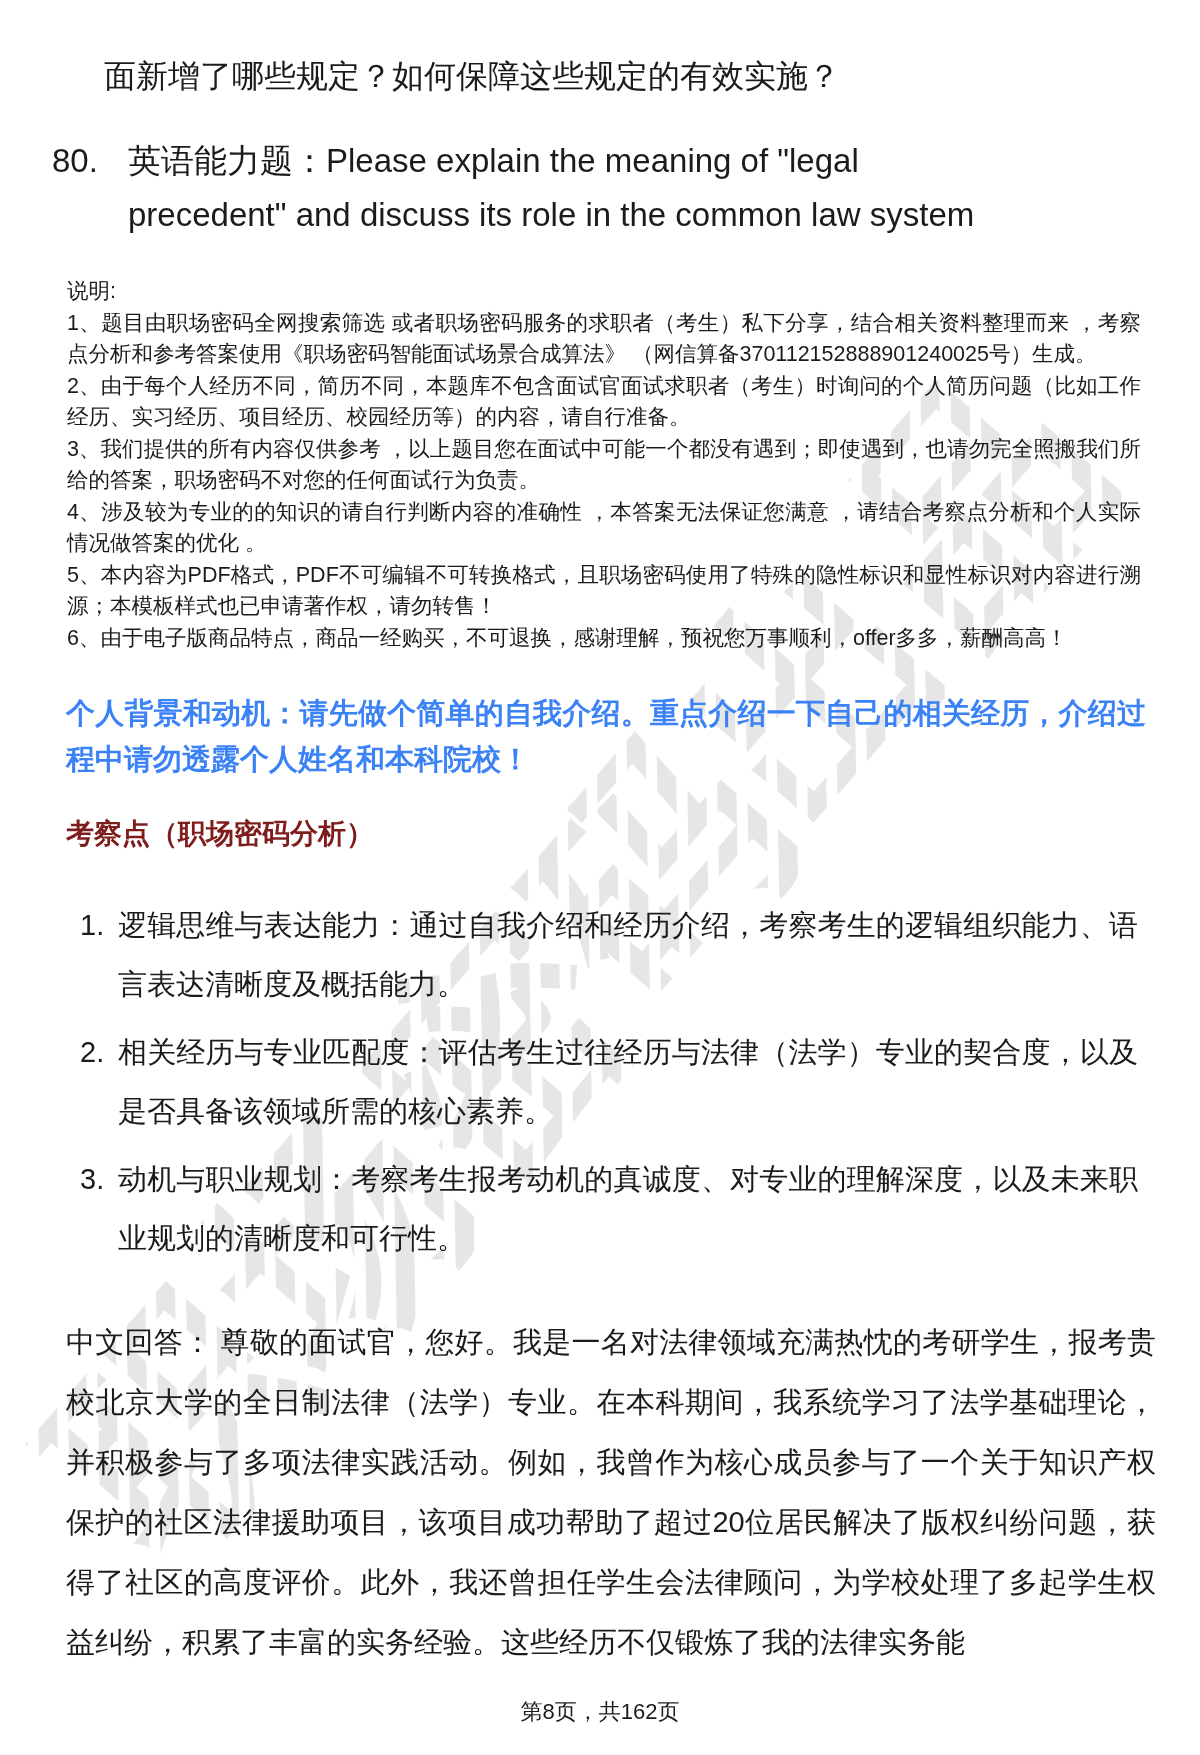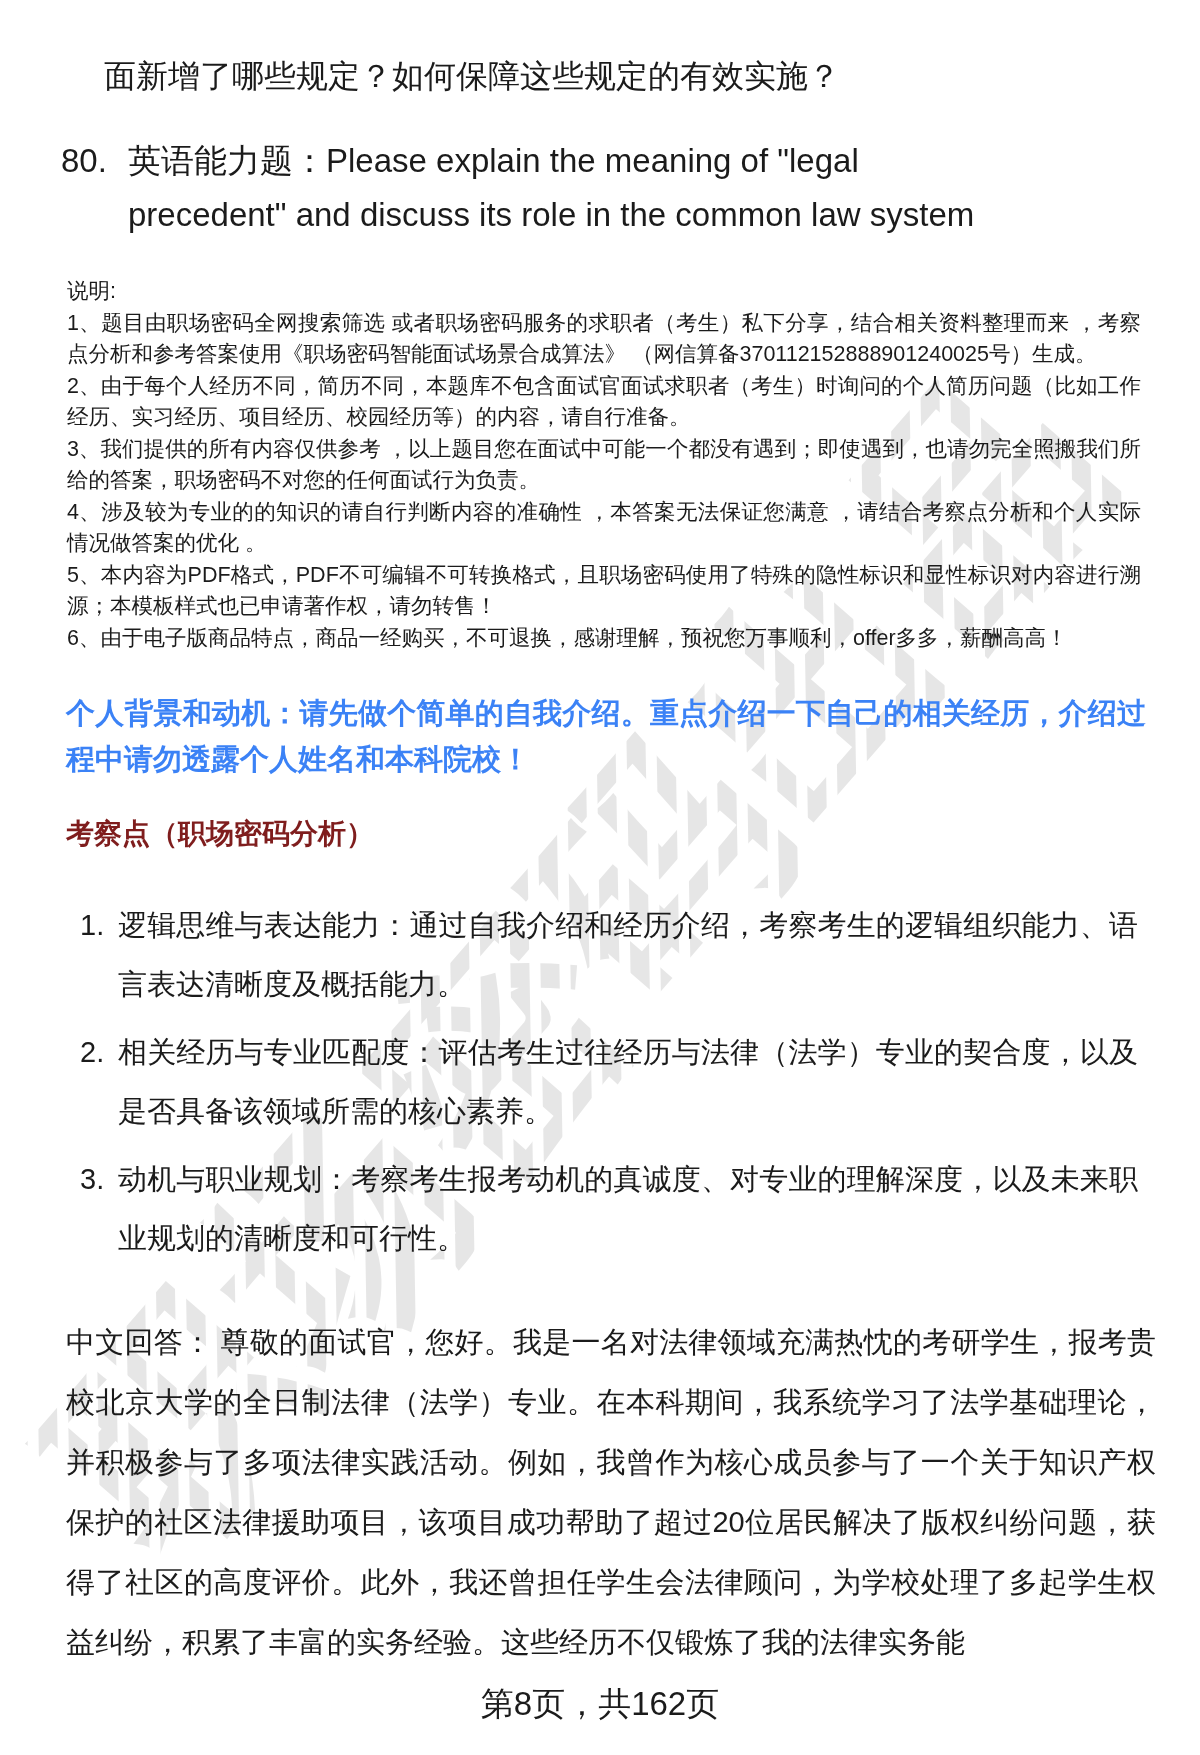--- a/index.html
+++ b/index.html
@@ -41,21 +41,20 @@
     position: relative;
     margin: 36px 70px 0 0;
     padding-left: 128px;
     font-size: 33px;
     line-height: 54px;
   }
   .q-num {
     position: absolute;
     left: 52px;
     top: 0;
-    margin-left: 9px;
   }
   .q-text {
     white-space: pre-wrap;
   }
   .notes {
     margin: 34px 58px 0 66px;
     font-size: 21.5px;
     line-height: 31px;
   }
   .notes p {
@@ -102,21 +101,21 @@
     font-size: 29px;
     line-height: 60px;
     text-align: justify;
   }
   .footer {
     position: absolute;
     left: 0;
     bottom: 28px;
     width: 100%;
     text-align: center;
-    font-size: 33px;
+    font-size: 22px;
     color: #1b1b1b;
   }
 </style>
 </head>
 <body>
 
 <div class="page">
 
   <svg class="watermark-svg" width="1200" height="1755" viewBox="0 0 1200 1755" aria-hidden="true">
     <defs>

